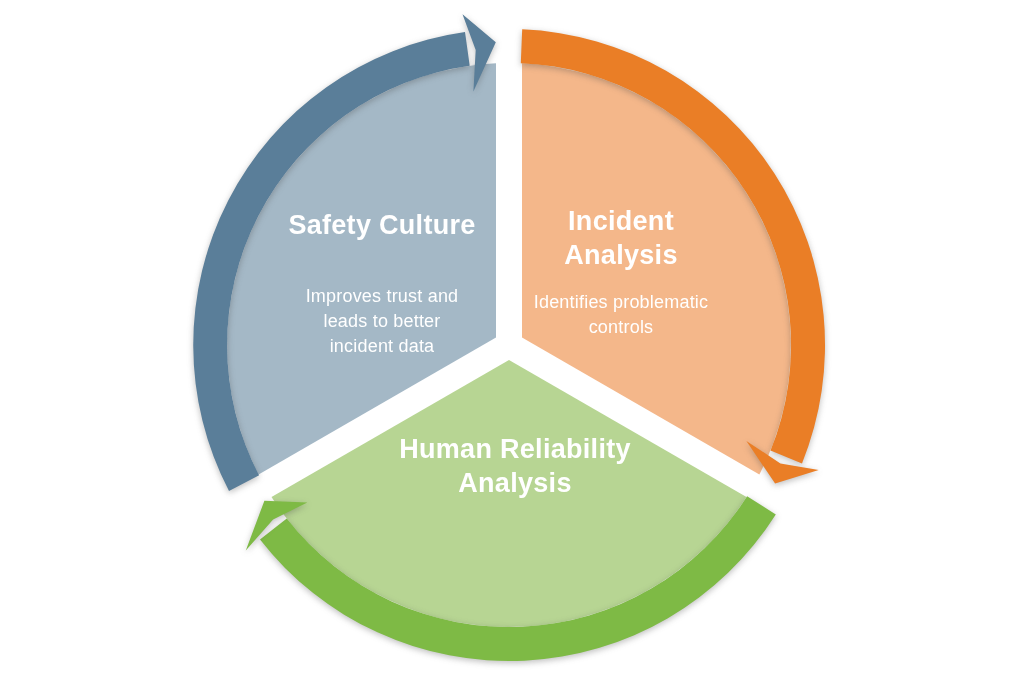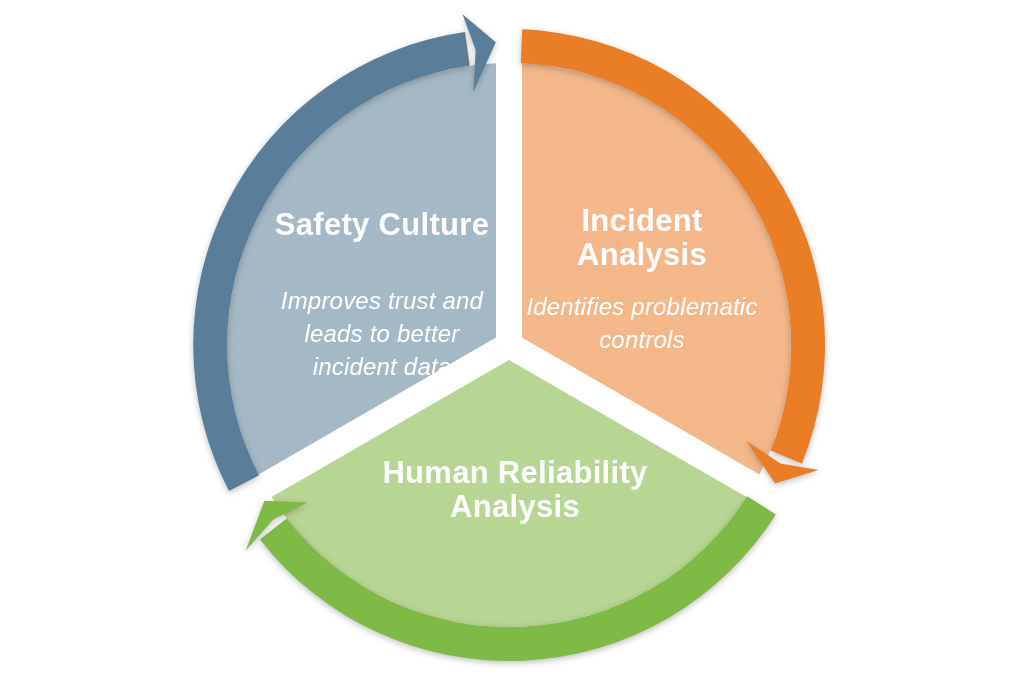--- a/index.html
+++ b/index.html
@@ -24,37 +24,36 @@
     filter: drop-shadow(0px 2px 3px rgba(70, 70, 70, 0.35));
   }
   .seg-label {
     position: absolute;
     text-align: center;
     color: #ffffff;
     white-space: pre-line;
     pointer-events: none;
   }
   .seg-title {
-    font-size: 31px;
+    font-size: 27px;
     font-weight: 700;
     line-height: 34px;
     letter-spacing: 0.3px;
   }
   .seg-desc {
-    font-size: 24px;
+    font-size: 18px;
     font-weight: 400;
-    line-height: 33px;
+    line-height: 25px;
     letter-spacing: 0.2px;
-    font-style: italic;
   }
   .label-safety   { left: 232px; top: 190px; width: 300px; }
   .label-safety .seg-desc { margin-top: 24px; }
-  .label-incident { left: 492px; top: 186px; width: 300px; }
+  .label-incident { left: 471px; top: 186px; width: 300px; }
   .label-incident .seg-desc { }
-  .label-human    { left: 355px; top: 438px; width: 320px; }
+  .label-human    { left: 355px; top: 414px; width: 320px; }
   .label-human .seg-desc { margin-top: 20px; }
 </style>
 </head>
 <body>
 
 <div class="stage">
 
   <svg width="1024" height="686" viewBox="0 0 1024 686">
 
     <path d="M 496,337.5 L 258.6,474.4 A 282 282 0 0 1 496 63.3 Z" fill="#a4b8c6"></path>

